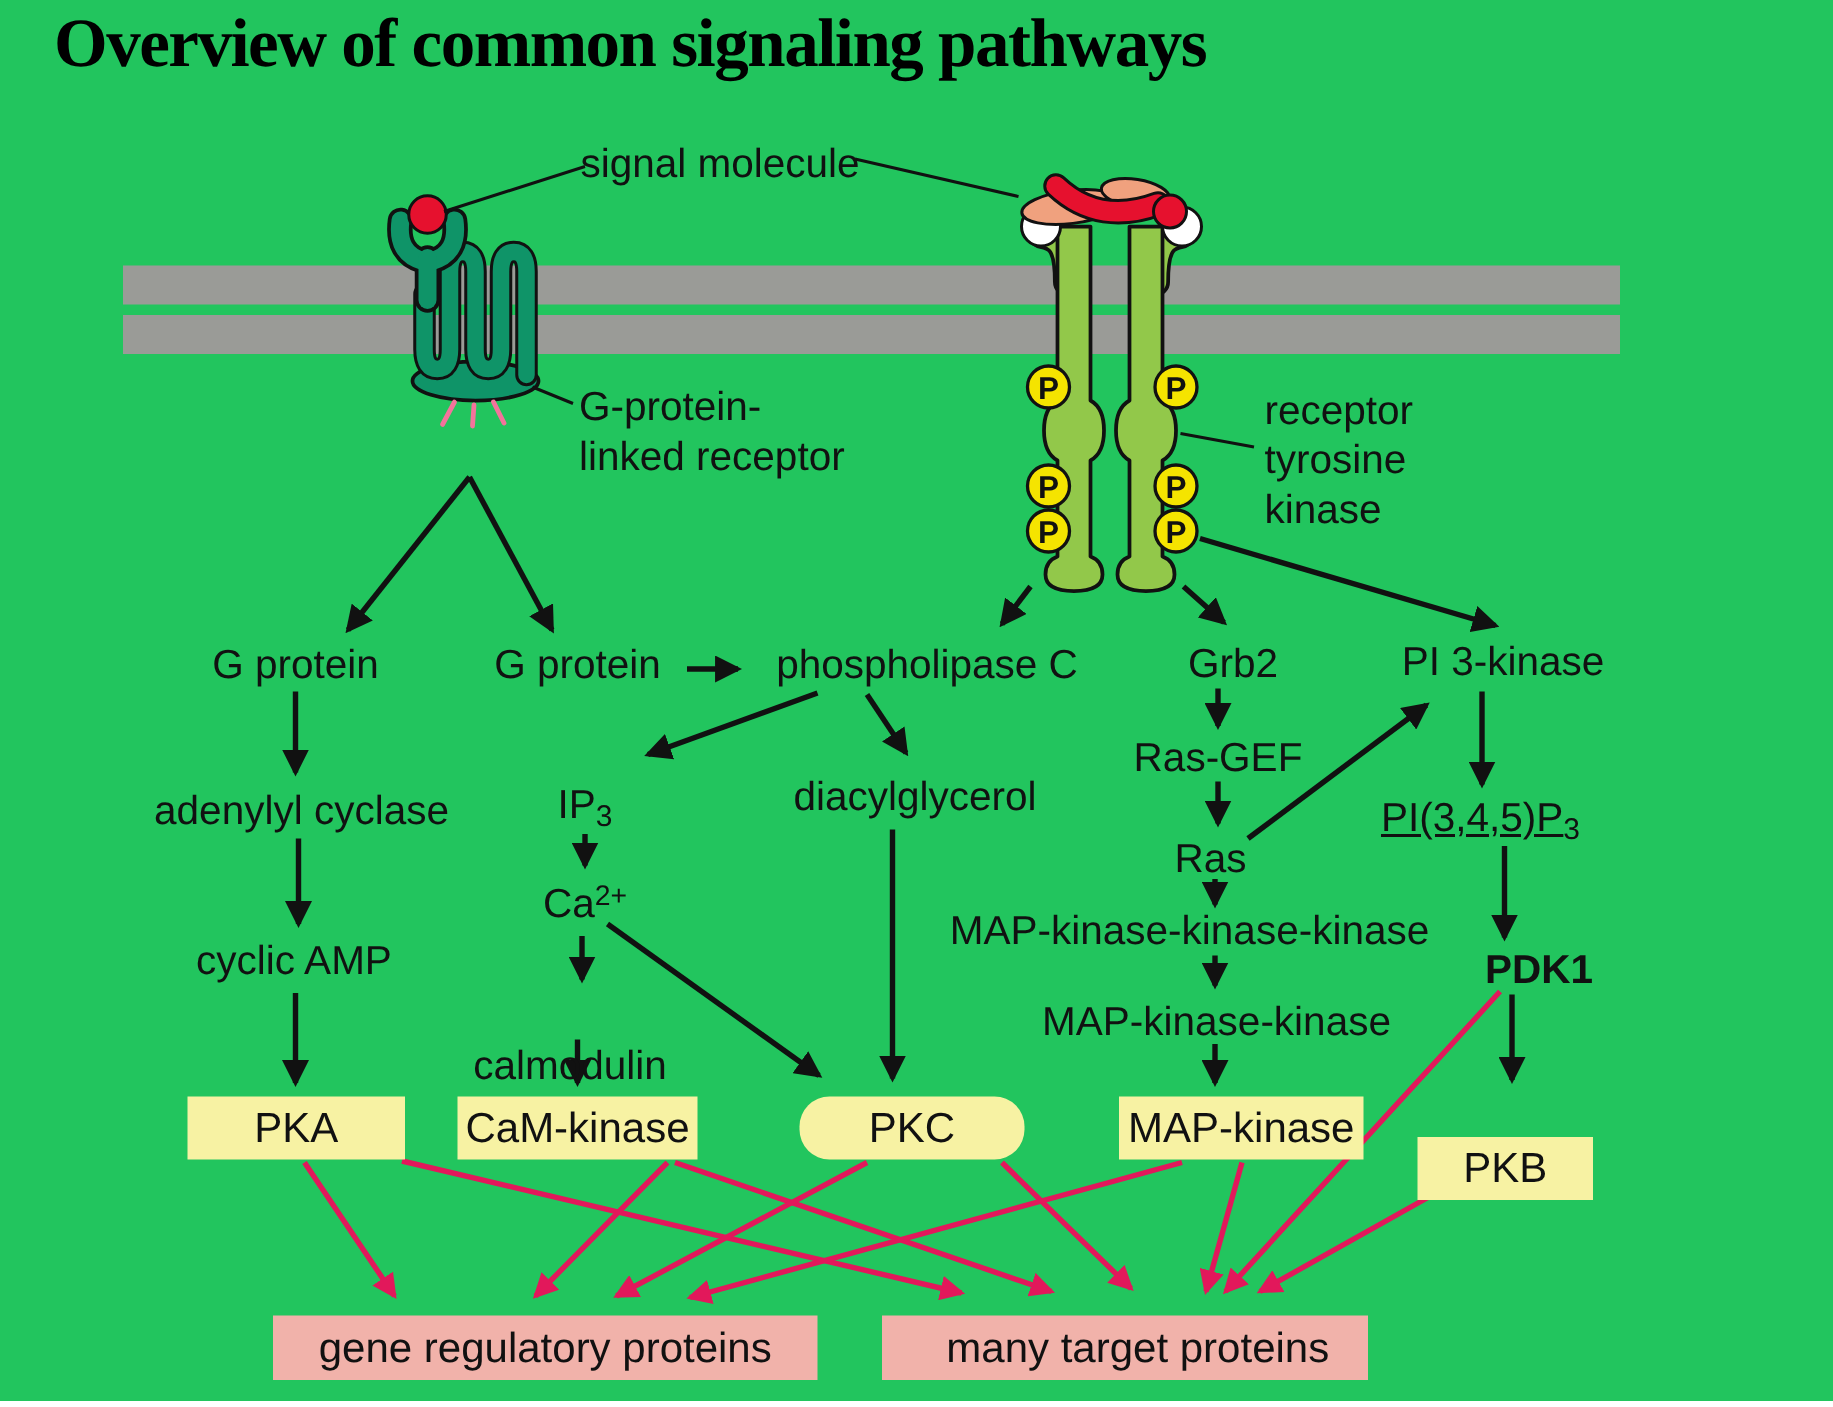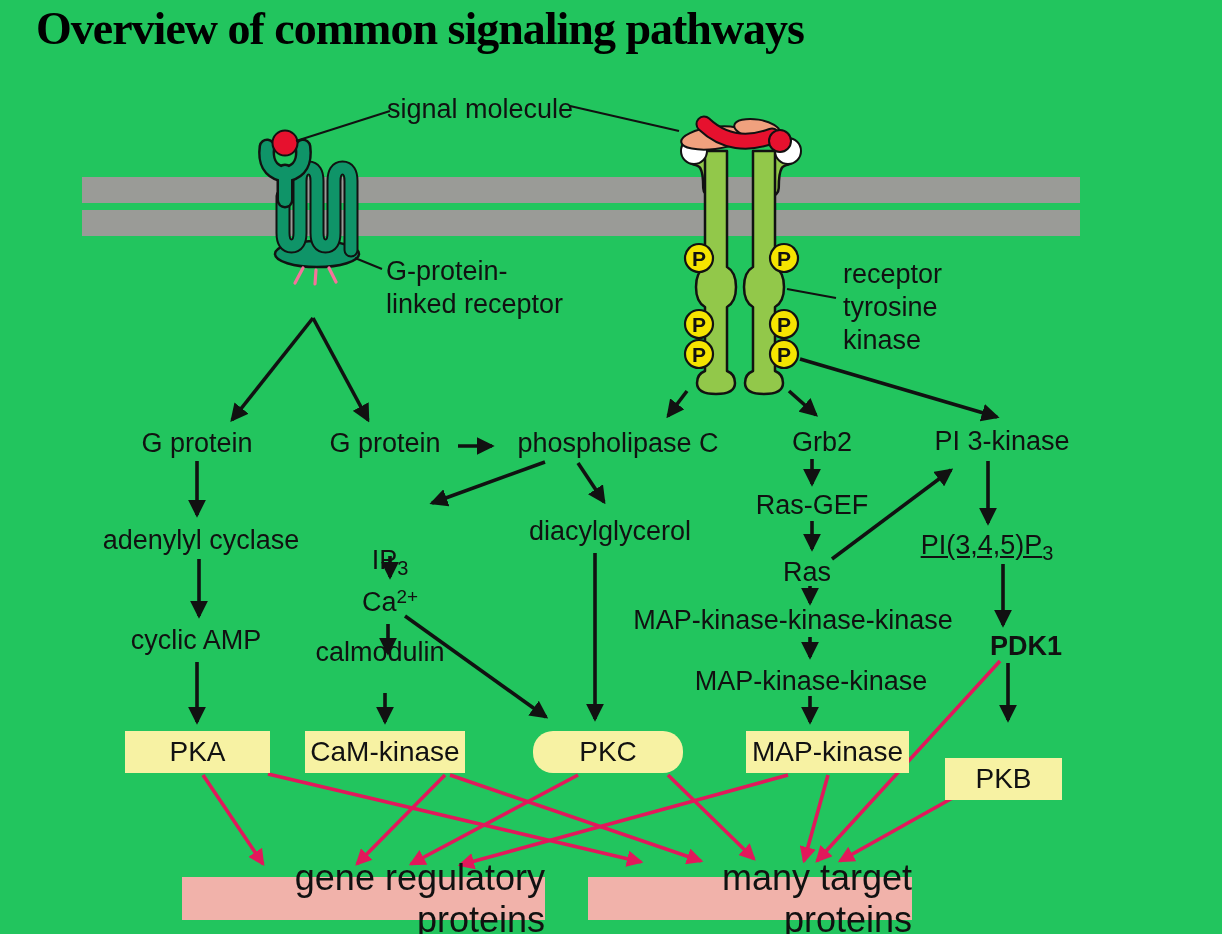--- a/index.html
+++ b/index.html
@@ -9,21 +9,21 @@
          font-weight:bold;font-size:46px;letter-spacing:-1px;color:#000;white-space:nowrap;}
   .art{position:absolute;left:0;top:0;}
   .lbl{position:absolute;transform:translate(-50%,-50%);font-size:27px;line-height:30px;
        white-space:nowrap;color:#111;text-align:center;}
   .lbl-left{transform:translate(0,-50%);text-align:left;}
   .lbl sub{font-size:0.74em;vertical-align:-0.28em;line-height:0;}
   .lbl sup{font-size:0.70em;vertical-align:0.42em;line-height:0;}
   .kbox{position:absolute;background:#f7f2a3;display:flex;align-items:center;justify-content:center;
         font-size:28px;color:#111;}
   .obox{position:absolute;background:#f1b2aa;display:flex;align-items:center;justify-content:center;
-        font-size:36px;color:#111;text-align:right;}
+        font-size:28px;color:#111;text-align:right;}
 </style>
 </head>
 <body>
 
 <div class="stage">
 
   <div class="title">Overview of common signaling pathways</div>
 
   <svg class="art" width="1222" height="938" viewBox="0 0 1222 938">
     <defs>
@@ -157,28 +157,28 @@
     <div>tyrosine</div>
     <div>kinase</div>
   </div>
 
   <div class="lbl" style="left:197px;top:443px;">G protein</div>
   <div class="lbl" style="left:385px;top:443px;">G protein</div>
   <div class="lbl" style="left:618px;top:443px;">phospholipase C</div>
   <div class="lbl" style="left:822px;top:442px;">Grb2</div>
   <div class="lbl" style="left:1002px;top:441px;">PI 3-kinase</div>
   <div class="lbl" style="left:201px;top:540px;">adenylyl cyclase</div>
-  <div class="lbl" style="left:390px;top:536px;margin-top:24px;"><span>IP</span><sub>3</sub></div>
+  <div class="lbl" style="left:390px;top:536px;"><span>IP</span><sub>3</sub></div>
   <div class="lbl" style="left:610px;top:531px;">diacylglycerol</div>
   <div class="lbl" style="left:812px;top:505px;">Ras-GEF</div>
   <div class="lbl" style="left:807px;top:572px;">Ras</div>
   <div class="lbl" style="left:390px;top:602px;"><span>Ca</span><sup>2+</sup></div>
   <div class="lbl" style="left:987px;top:545px;text-decoration:underline;"><span>PI(3,4,5)P</span><sub>3</sub></div>
   <div class="lbl" style="left:196px;top:640px;">cyclic AMP</div>
-  <div class="lbl" style="left:380px;top:652px;">calmodulin</div>
+  <div class="lbl" style="left:380px;top:710px;">calmodulin</div>
   <div class="lbl" style="left:793px;top:620px;">MAP-kinase-kinase-kinase</div>
   <div class="lbl" style="left:811px;top:681px;">MAP-kinase-kinase</div>
   <div class="lbl" style="left:1026px;top:646px;font-weight:bold;">PDK1</div>
 
   <div class="kbox" style="left:125px;top:731px;width:145px;height:42px;">PKA</div>
   <div class="kbox" style="left:305px;top:731px;width:160px;height:42px;">CaM-kinase</div>
   <div class="kbox" style="left:533px;top:731px;width:150px;height:42px;border-radius:20px;">PKC</div>
   <div class="kbox" style="left:746px;top:731px;width:163px;height:42px;">MAP-kinase</div>
   <div class="kbox" style="left:945px;top:730px;width:117px;height:42px;margin-top:28px;">PKB</div>
 

